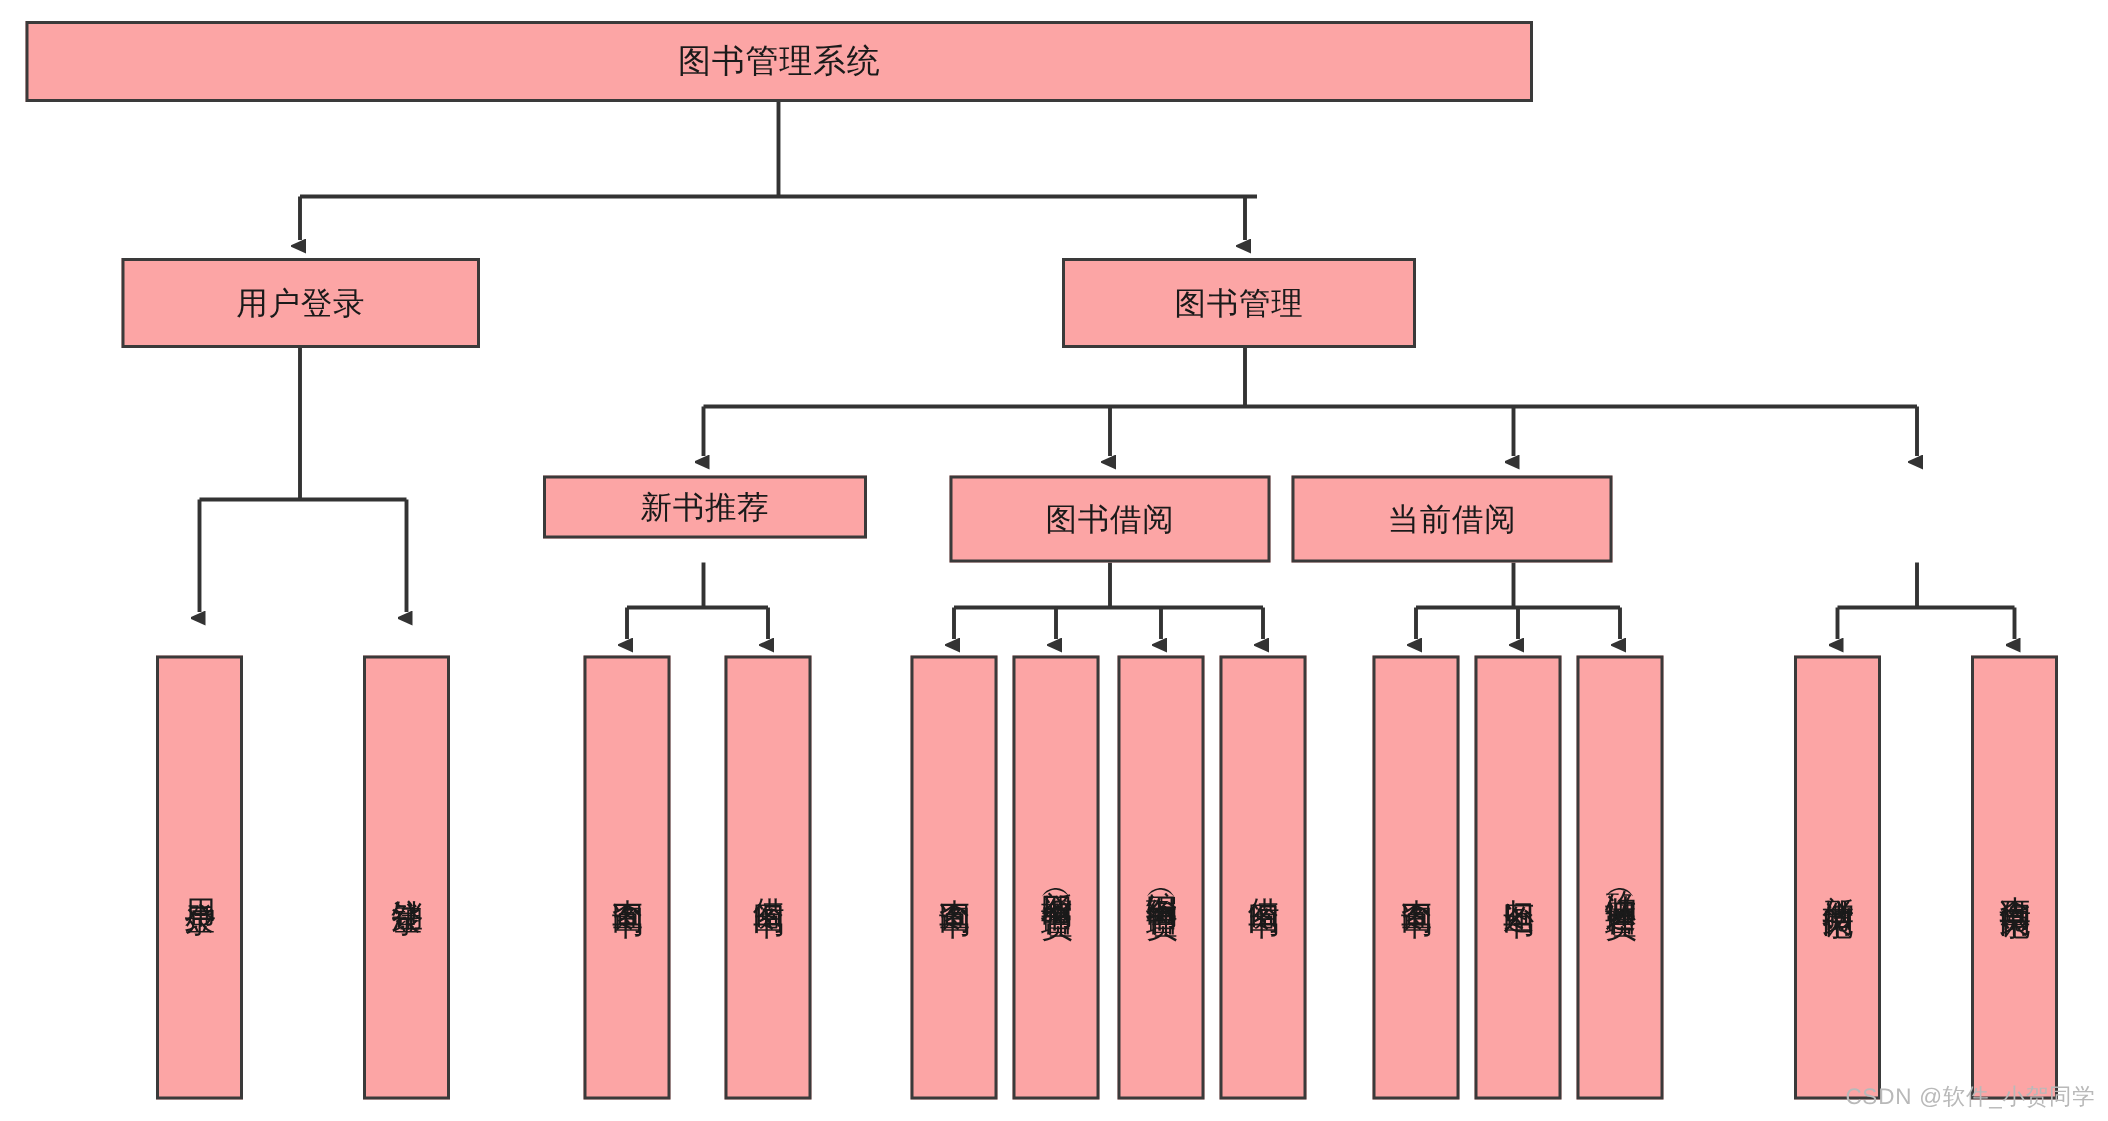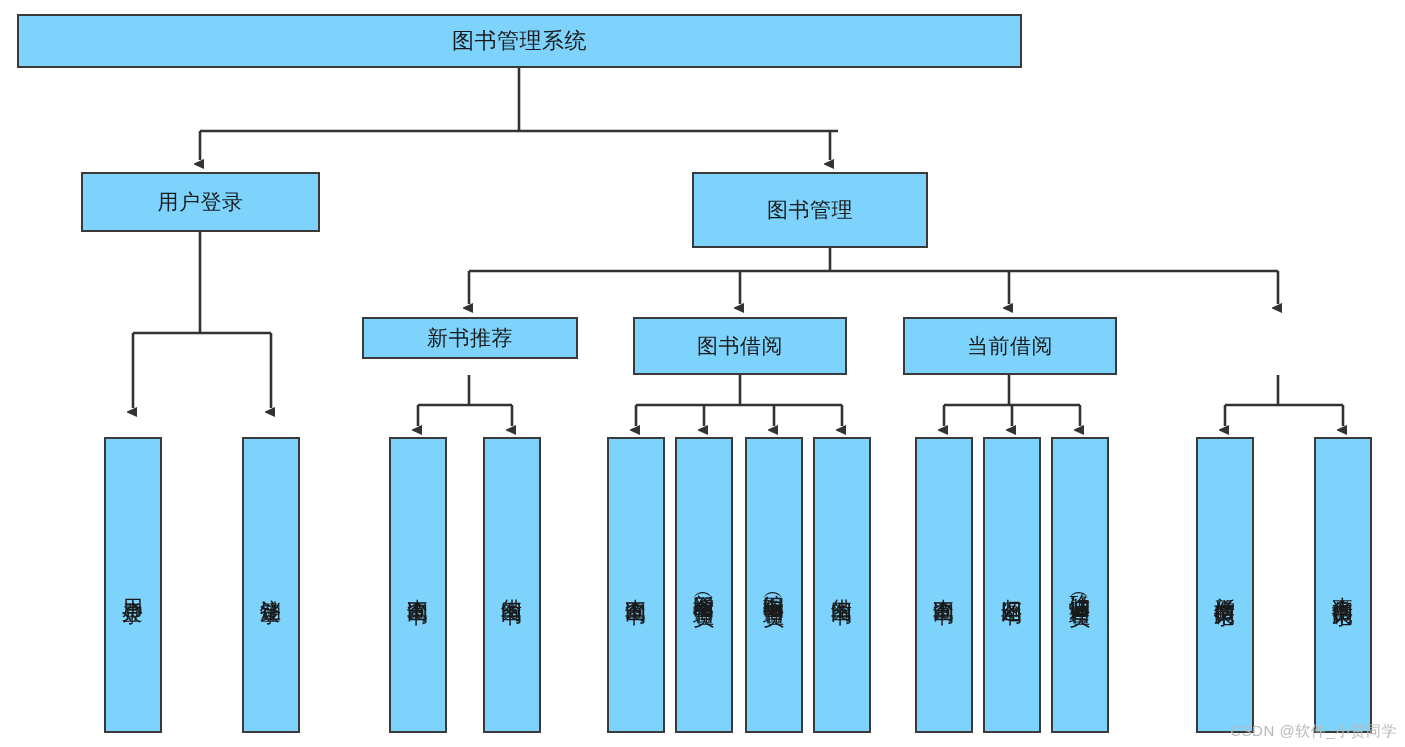--- a/index.html
+++ b/index.html
@@ -22,26 +22,27 @@
     position: absolute;
     left: 0;
     top: 0;
     width: 1405px;
     height: 747px;
     pointer-events: none;
   }
   .node {
     position: absolute;
     box-sizing: border-box;
-    background: #7dd3fc;
+    background: #fca5a5;
     border: 2px solid #3a3a3a;
     display: flex;
     align-items: center;
     justify-content: center;
     color: #1a1a1a;
+    font-family: Liberation Serif, serif;
   }
   .node .label {
     display: block;
     text-align: center;
     line-height: 1.18;
     letter-spacing: 0.5px;
   }
   
   .node.h .label {
     font-size: 21px;
@@ -131,31 +132,31 @@
     </g>
   </svg>
 
   <div class="node h root" style="left:17px; top:14px; width:1005px; height:54px;">
     <span class="label">图书管理系统</span>
   </div>
 
   <div class="node h" style="left:81px; top:172px; width:239px; height:60px;">
     <span class="label">用户登录</span>
   </div>
-  <div class="node h" style="left:692px; top:172px; width:236px; height:76px;">
+  <div class="node h" style="left:708px; top:172px; width:236px; height:60px;">
     <span class="label">图书管理</span>
   </div>
 
   <div class="node h" style="left:362px; top:317px; width:216px; height:42px;">
     <span class="label">新书推荐</span>
   </div>
   <div class="node h" style="left:633px; top:317px; width:214px; height:58px;">
     <span class="label">图书借阅</span>
   </div>
-  <div class="node h" style="left:903px; top:317px; width:214px; height:58px;">
+  <div class="node h" style="left:861px; top:317px; width:214px; height:58px;">
     <span class="label">当前借阅</span>
   </div>
 
   <div class="node v" style="left:104px; top:437px; width:58px; height:296px;">
     <span class="label">用户登录</span>
   </div>
   <div class="node v" style="left:242px; top:437px; width:58px; height:296px;">
     <span class="label">注销登录</span>
   </div>
 

